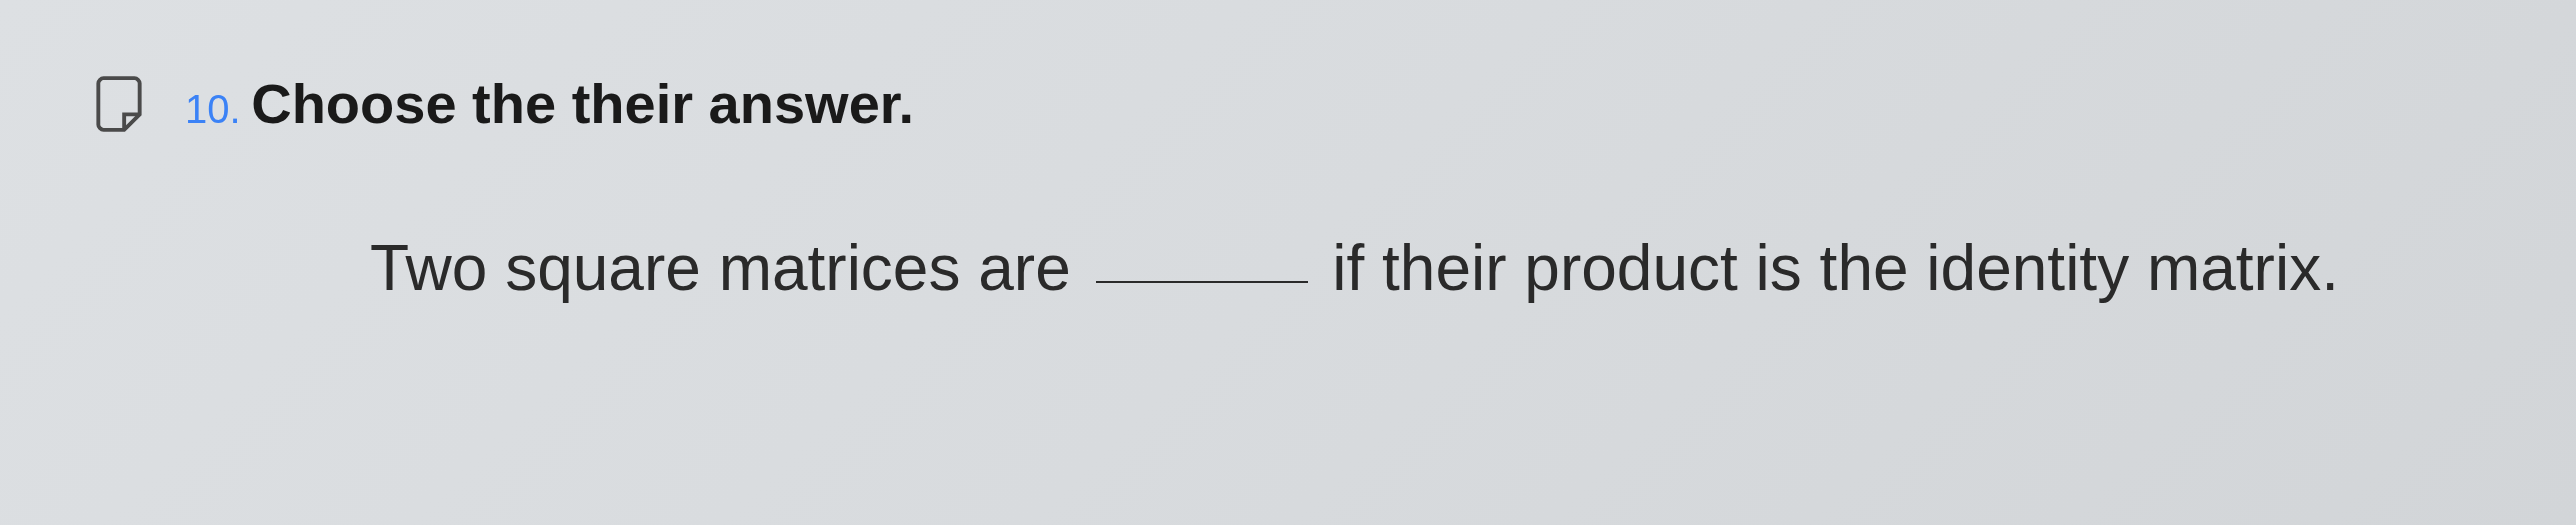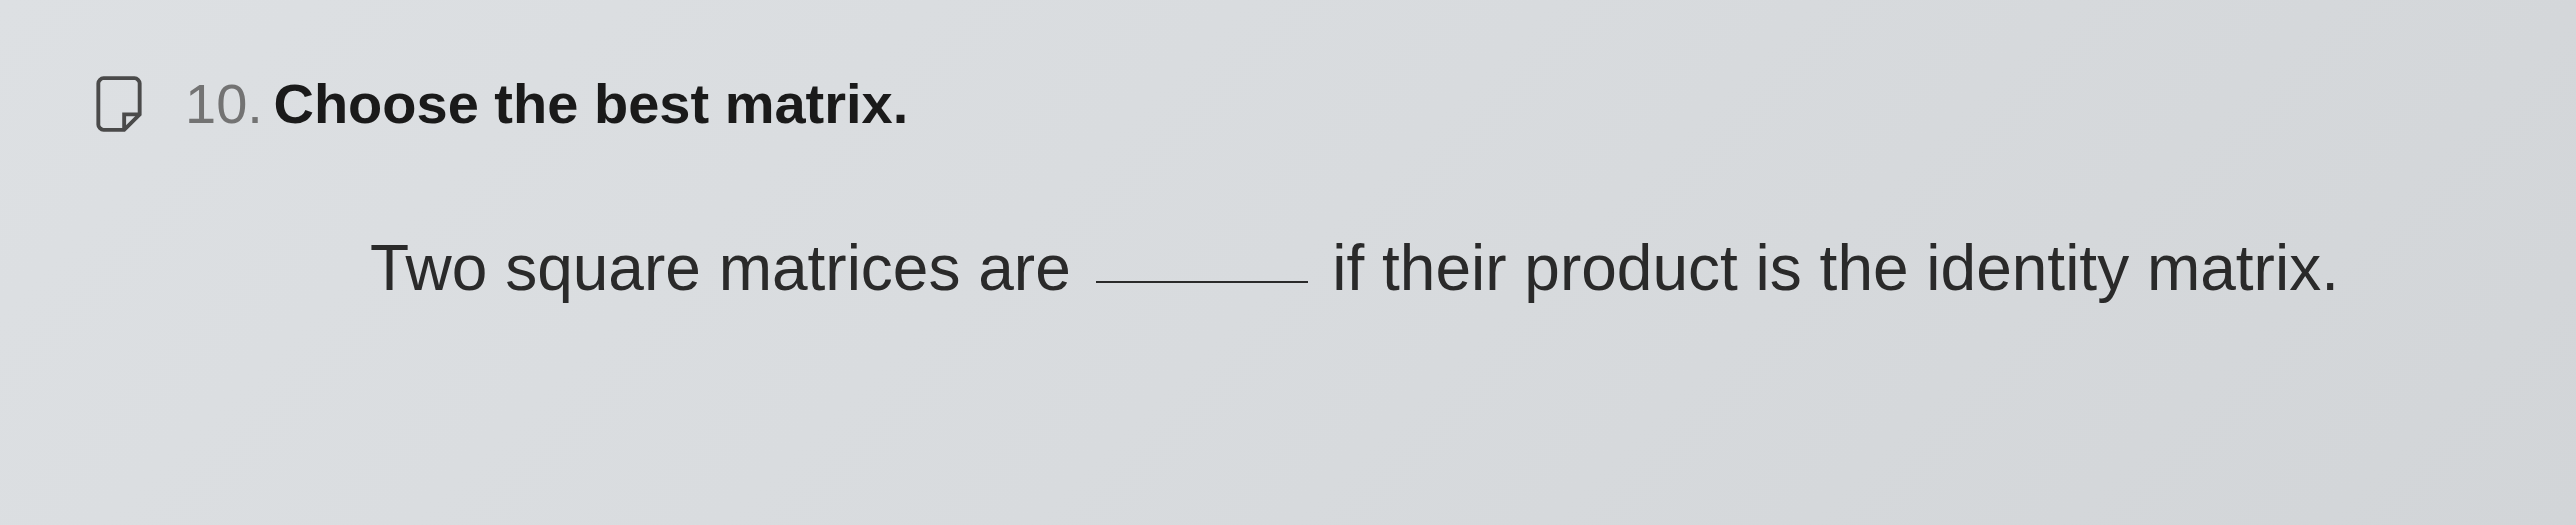--- a/index.html
+++ b/index.html
@@ -27,22 +27,22 @@
     .note-icon {
       width: 62px;
       height: 62px;
       flex-shrink: 0;
     }
     .note-icon svg {
       width: 100%;
       height: 100%;
     }
     .question-number {
-      font-size: 56px;
-      color: #737373;
+      font-size: 40px;
+      color: #3b82f6;
       font-weight: 400;
     }
     .question-title {
       font-size: 56px;
       color: #1a1a1a;
       font-weight: 700;
     }
     .header-text {
       display: flex;
       align-items: baseline;
@@ -71,20 +71,20 @@
 <div class="content">
   <div class="question-header">
     <div class="note-icon">
       <svg viewBox="0 0 24 24" fill="none" stroke="#4a4a4a" stroke-width="1.5">
         <path d="M4 4 C4 3 5 2 6 2 L18 2 C19 2 20 3 20 4 L20 16 L14 22 L6 22 C5 22 4 21 4 20 Z"></path>
         <path d="M20 16 L14 16 L14 22"></path>
       </svg>
     </div>
     <div class="header-text">
       <span class="question-number">10.</span>
-      <span class="question-title">Choose the best matrix.</span>
+      <span class="question-title">Choose the their answer.</span>
     </div>
   </div>
   <div class="question-body">
     <span>Two square matrices are </span><span class="blank"></span><span> if their product is the identity matrix.</span>
   </div>
 </div>
 
 
 </body></html>

